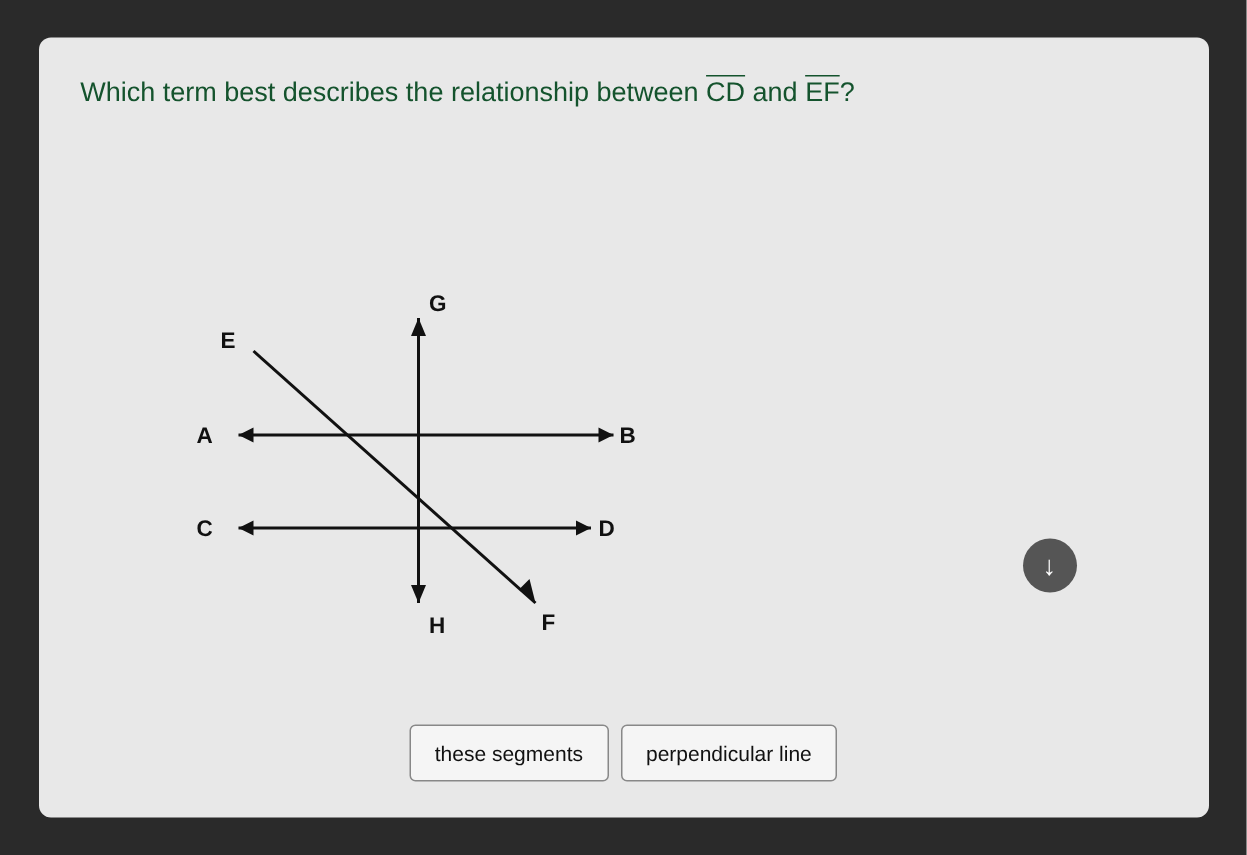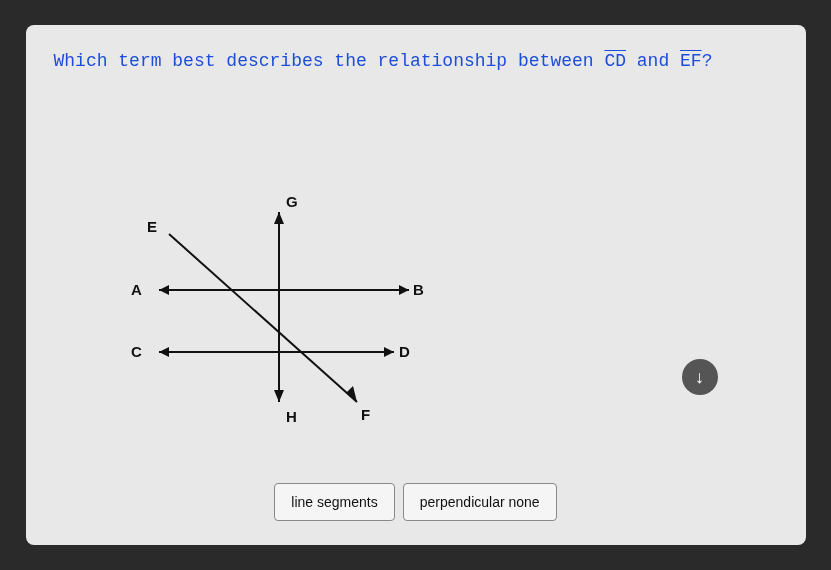--- a/index.html
+++ b/index.html
@@ -20,24 +20,23 @@
       background: #e8e8e8;
       border-radius: 8px;
       padding: 24px 28px 20px 28px;
       display: flex;
       flex-direction: column;
       position: relative;
     }
 
     .question-text {
       font-size: 18px;
-      color: #1d4ed8;
+      color: #14532d;
       line-height: 1.4;
       margin-bottom: 24px;
-      font-family: Liberation Mono, monospace;
     }
 
     .question-text .overline {
       text-decoration: overline;
     }
 
     .diagram-area {
       flex: 1;
       position: relative;
       display: flex;
@@ -142,16 +141,16 @@
 
       <text x="207" y="280">H</text>
 
       <text x="282" y="278">F</text>
     </svg>
 
     <div class="scroll-icon">↓</div>
   </div>
 
   <div class="answer-row">
-    <button class="answer-btn">line segments</button>
-    <button class="answer-btn">perpendicular none</button>
+    <button class="answer-btn">these segments</button>
+    <button class="answer-btn">perpendicular line</button>
   </div>
 </div>
 
 </body></html>

